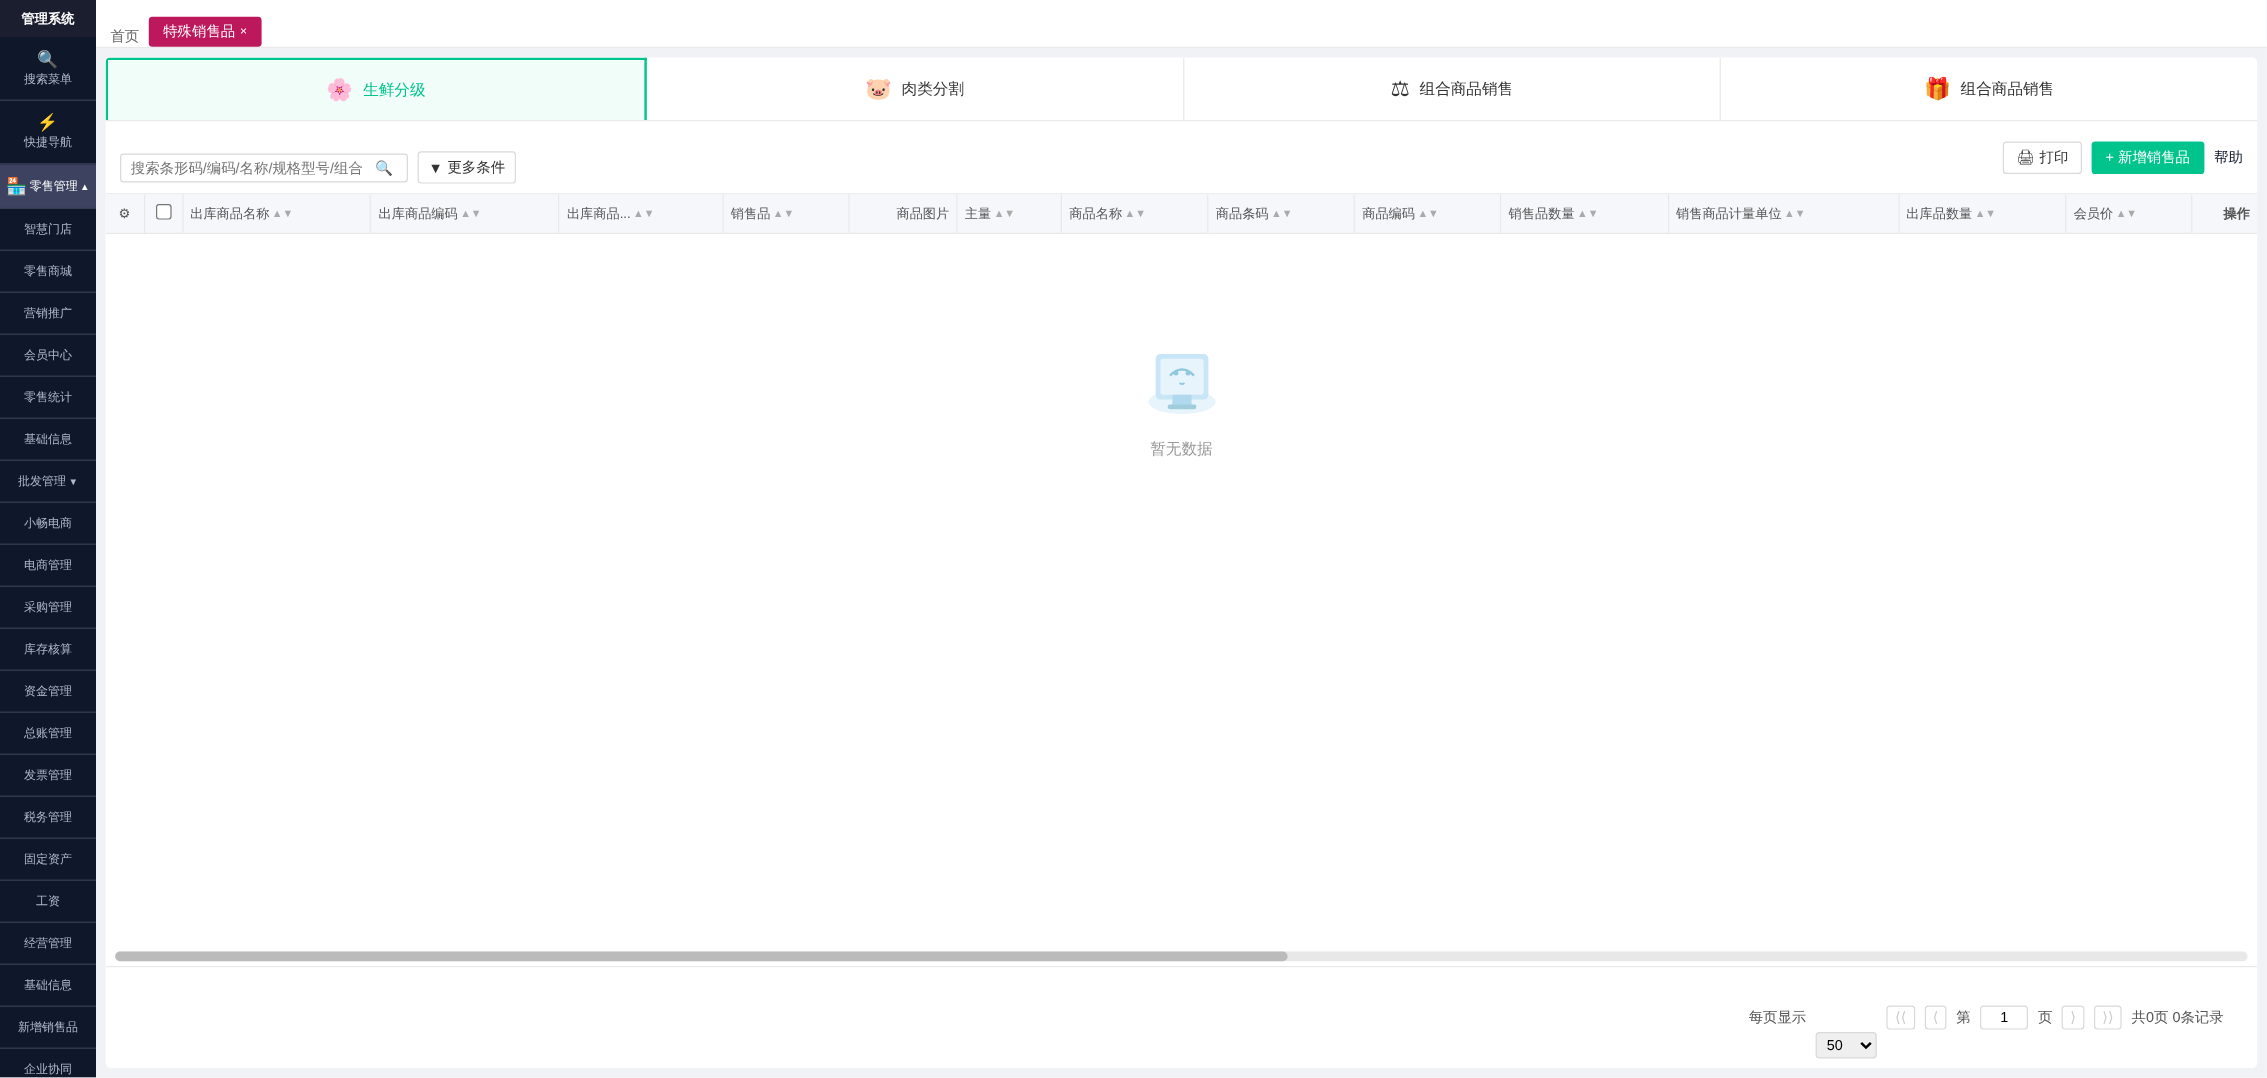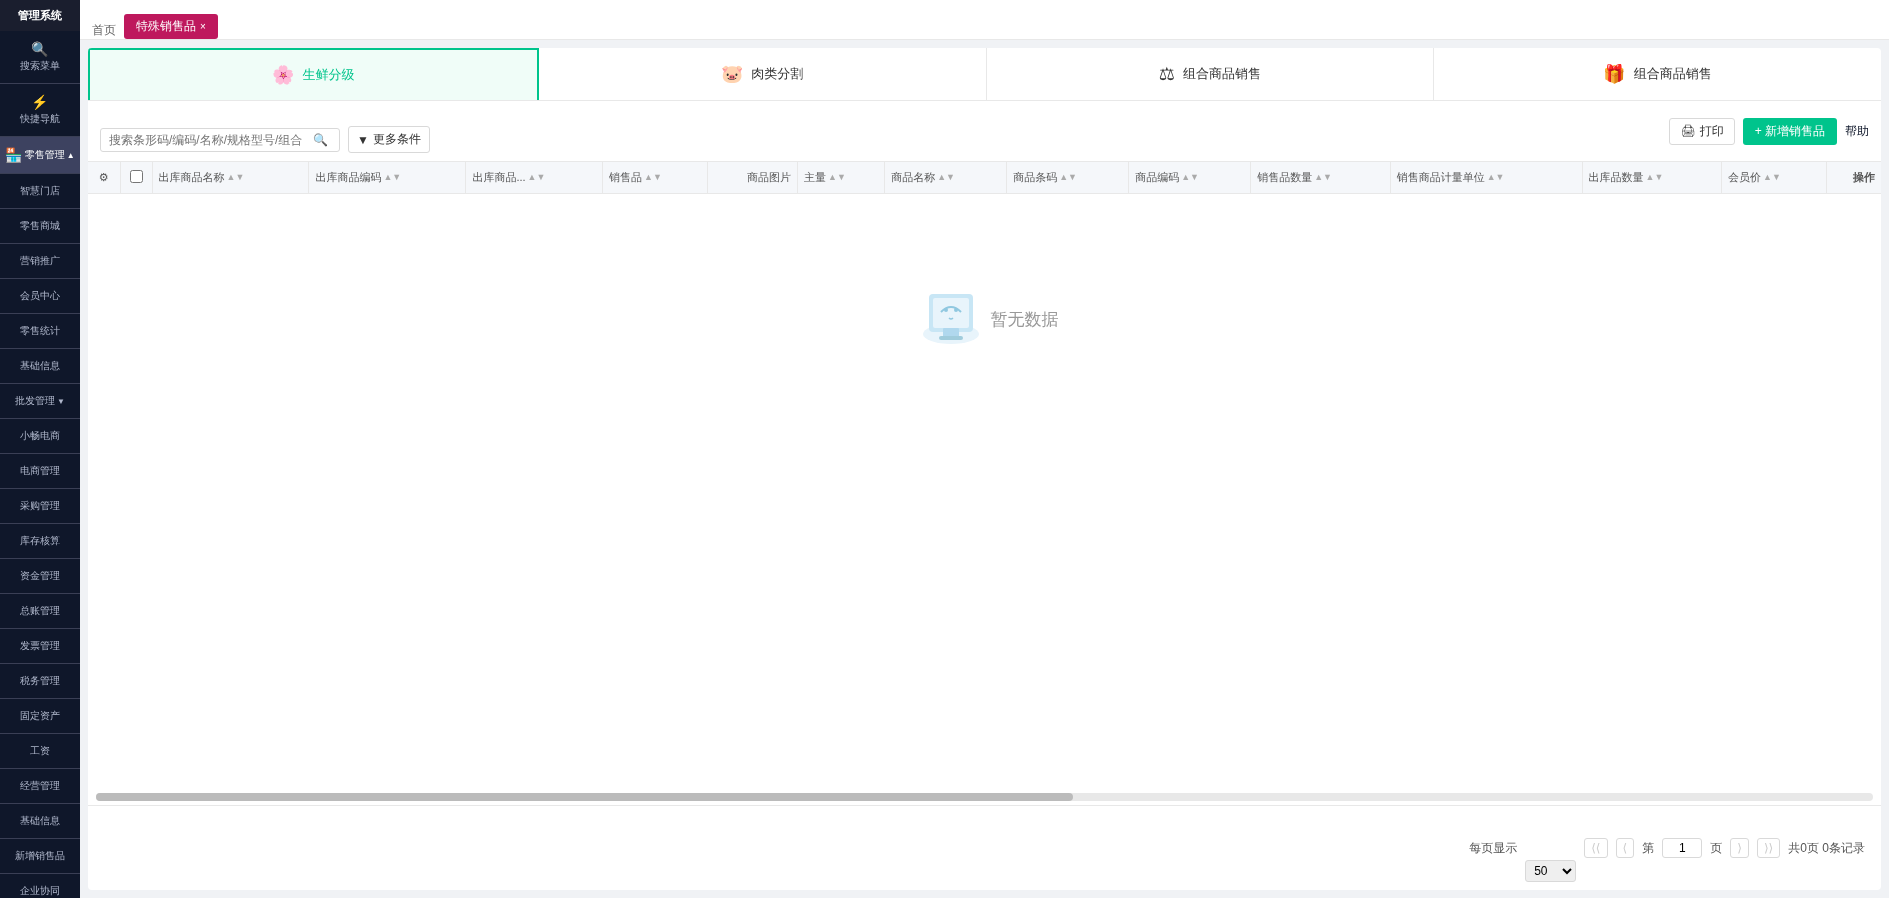--- a/index.html
+++ b/index.html
@@ -214,37 +214,37 @@
       border-right: 1px solid #e8e8e8;
       font-size: 11px;
     }
     th:last-child { border-right: none; font-weight: bold; }
     .th-sort { display: flex; align-items: center; gap: 2px; }
     .sort-icon { color: #aaa; font-size: 9px; display: flex; flex-direction: column; line-height: 1; }
 
     
     .empty-state {
       display: flex;
-      flex-direction: row;
+      flex-direction: column;
       align-items: center;
       justify-content: center;
       padding: 80px 0;
       color: #999;
-      font-size: 17px;
+      font-size: 13px;
     }
     .empty-icon {
       width: 80px;
       height: 80px;
       margin-bottom: 10px;
     }
 
     
     .pagination {
       border-top: 1px solid #e8e8e8;
-      padding: 8px 16px;
+      padding: 8px 28px;
       display: flex;
       align-items: center;
       justify-content: flex-end;
       gap: 8px;
       flex-shrink: 0;
       font-size: 12px;
       color: #555;
     }
     .pagination-select {
       border: 1px solid #d9d9d9;

